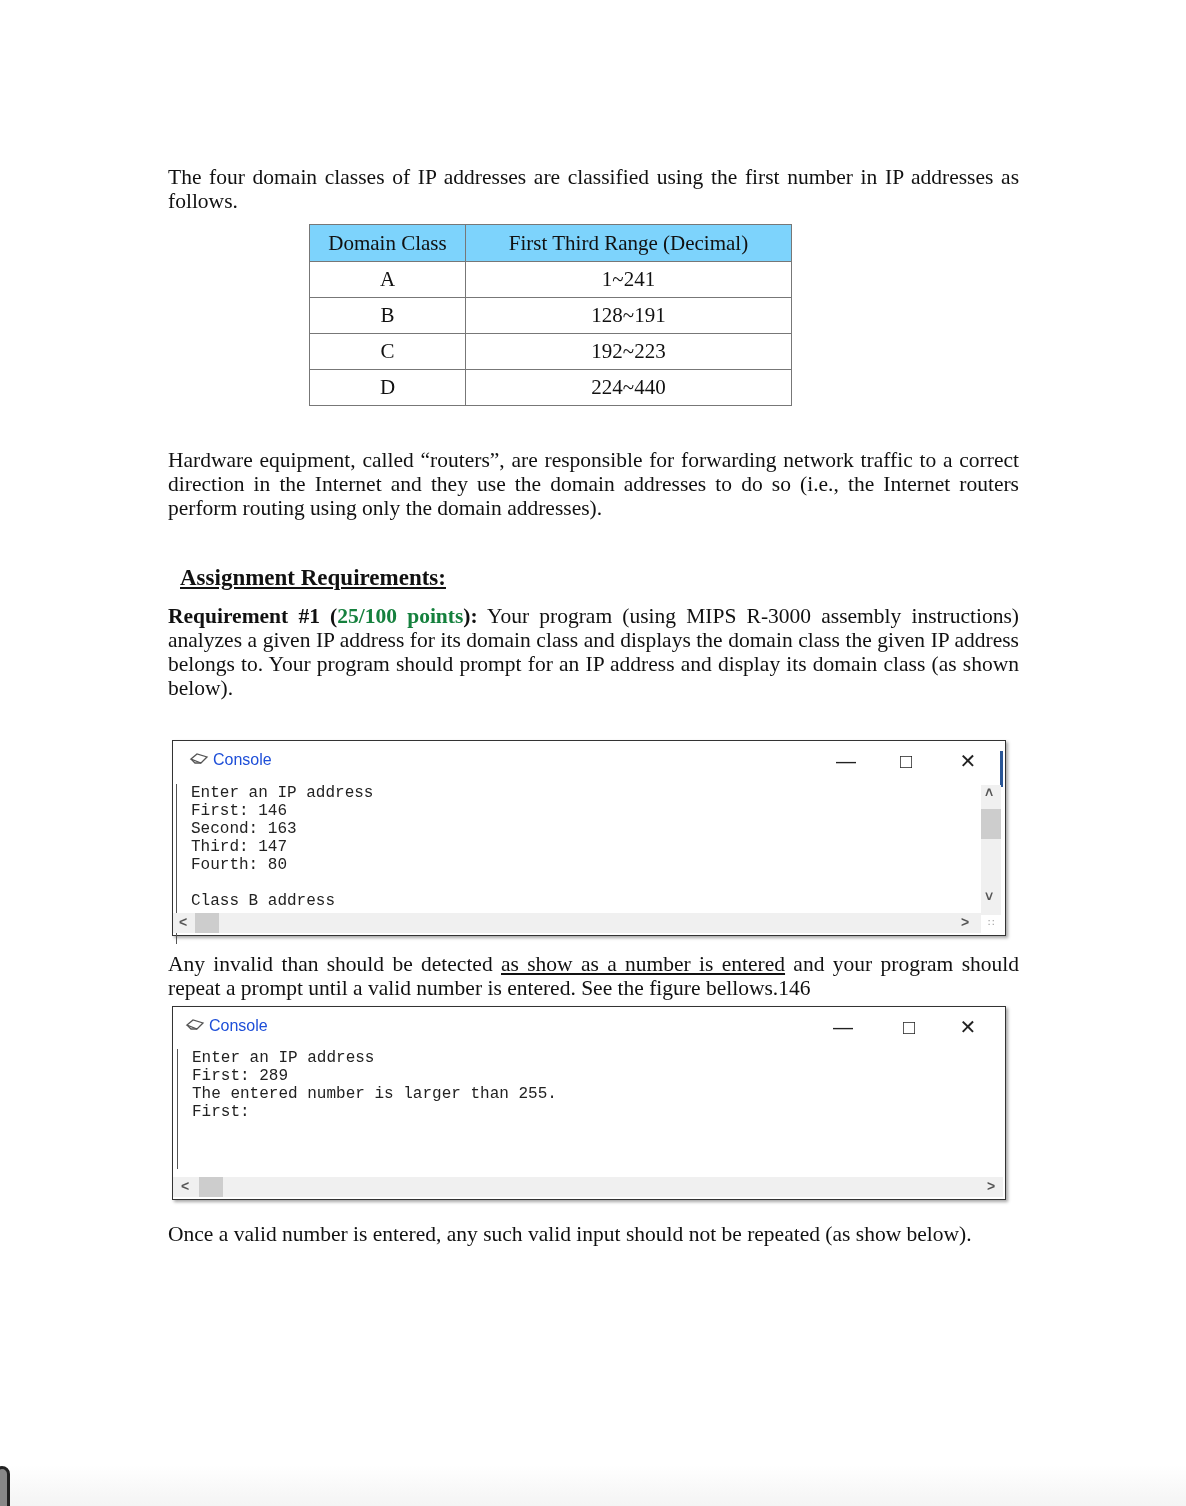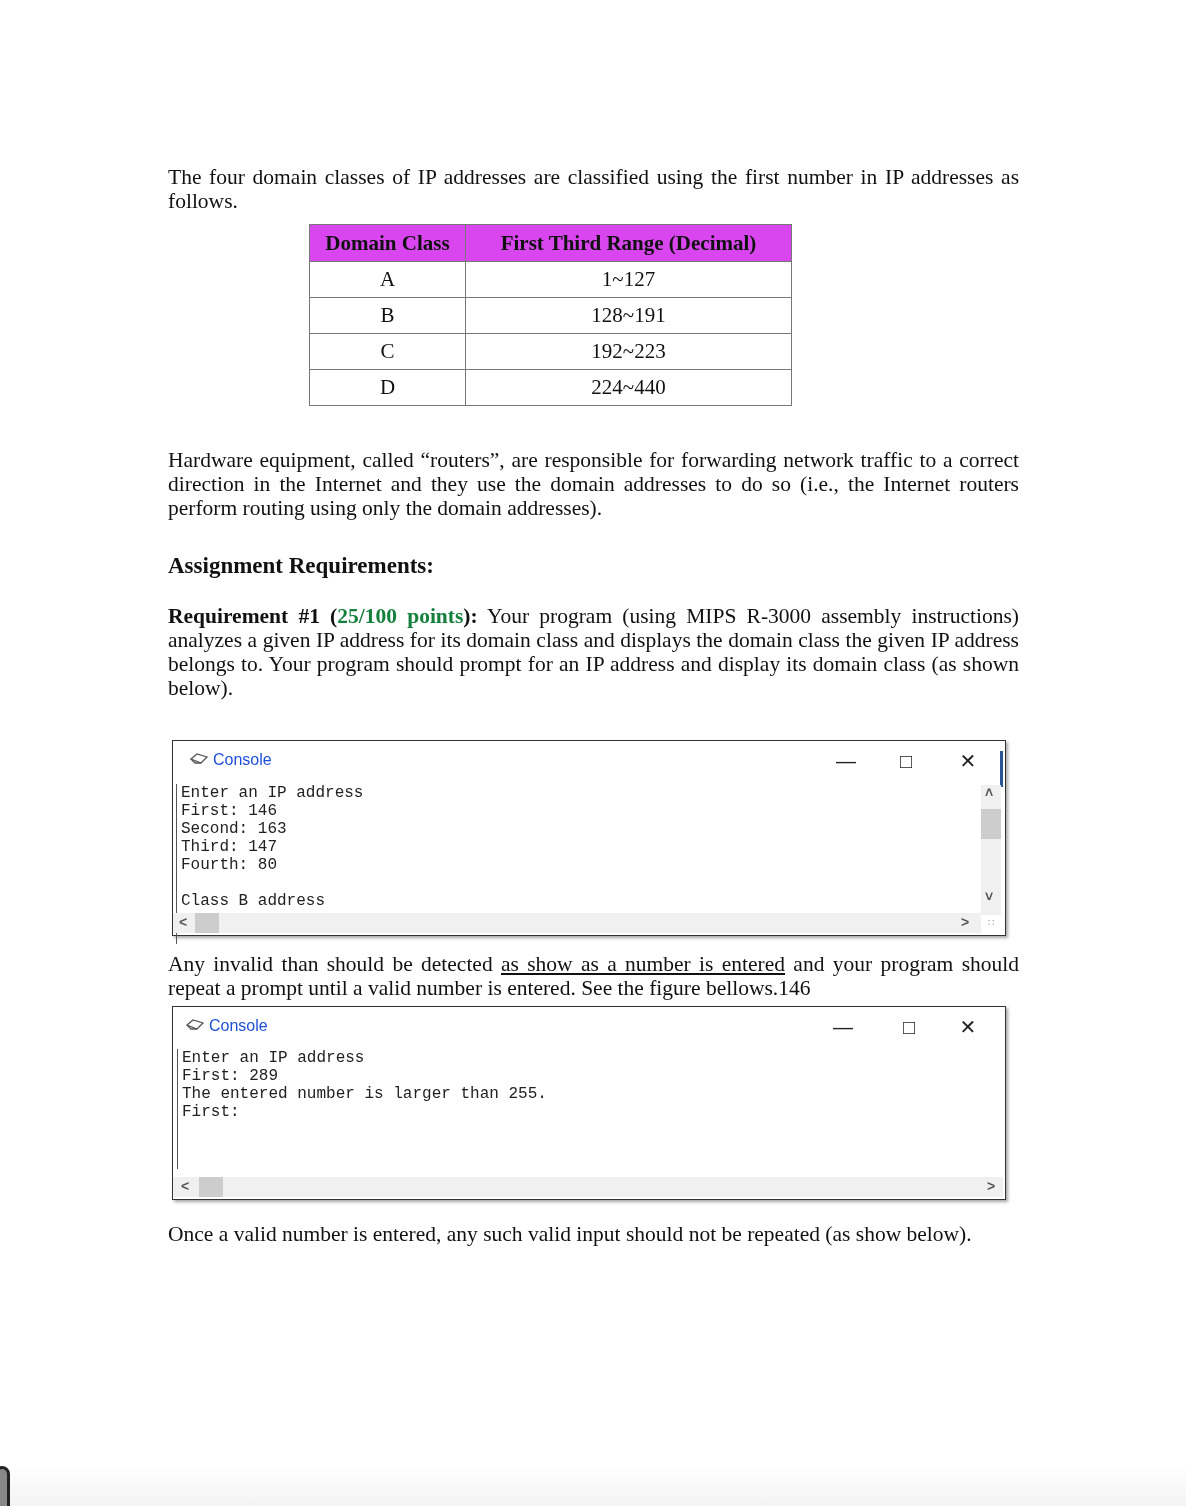--- a/index.html
+++ b/index.html
@@ -1,41 +1,41 @@
 <!DOCTYPE html>
 <html><head>
 <meta charset="utf-8">
 <style>
   html, body { margin: 0; padding: 0; background: #ffffff; }
   body { width: 1186px; height: 1506px; position: relative; overflow: hidden;
          font-family: "Liberation Serif", serif; color: #111; }
   .para { position: absolute; left: 168px; width: 851px; font-size: 21.5px;
           line-height: 24px; text-align: justify; text-align-last: left; margin: 0; }
-  .heading { position: absolute; left: 168px; font-size: 23px; font-weight: bold; margin: 0; }
+  .heading { position: absolute; left: 168px; font-size: 23px; font-weight: bold; margin: 12px; text-decoration: underline; }
   .red { color: #15803d; font-weight: bold; }
   .bold { font-weight: bold; }
   .ul { text-decoration: underline; }
 
   table.classes { position: absolute; left: 309px; top: 224px; border-collapse: collapse;
                   font-size: 21px; }
   table.classes th, table.classes td { border: 1.5px solid #777; text-align: center; height: 35px;
                   padding: 0; }
-  table.classes th { background: #d946ef; font-weight: bold; height: 36px; margin-top: 36px; }
+  table.classes th { background: #7dd3fc; font-weight: normal; height: 36px; margin-top: 36px; }
   table.classes th.c1, table.classes td.c1 { width: 155px; }
   table.classes th.c2, table.classes td.c2 { width: 325px; }
 
   .console { position: absolute; background: #fff; border: 1.5px solid #333;
              box-shadow: 2px 2px 3px rgba(0,0,0,0.35); font-family: "Liberation Sans", sans-serif; }
   .console .titlebar { position: absolute; left: 0; top: 0; right: 0; height: 40px; }
   .console .title { position: absolute; left: 16px; top: 10px; font-size: 16px; color: #1d4ed8; }
   .console .title .ico { display: inline-block; width: 20px; height: 14px; vertical-align: -1px; margin-right: 4px; }
   .console .winbtn { position: absolute; top: 8px; width: 30px; height: 24px; font-size: 20px; color: #222;
                      text-align: center; line-height: 24px; }
   .console .body { position: absolute; left: 3px; top: 43px; font-family: "Liberation Mono", monospace;
-                   font-size: 16px; line-height: 18px; color: #222; white-space: pre; border-left: 1px solid #555; padding-left: 4px; }
+                   font-size: 16px; line-height: 18px; color: #222; white-space: pre; border-left: 1px solid #555; padding-left: 14px; }
   .console .hscroll { position: absolute; left: 0; height: 20px; background: #f0f0f0; }
   .console .hscroll .thumb { position: absolute; left: 22px; top: 0; width: 24px; height: 20px; background: #cdcdcd; }
   .console .arrow { position: absolute; font-size: 14px; color: #555; font-weight: bold; }
   .console .vscroll { position: absolute; width: 20px; background: #f0f0f0; }
   .console .vscroll .thumb { position: absolute; left: 0; width: 20px; height: 30px; background: #cdcdcd; }
   .bluebar { position: absolute; width: 3px; height: 36px; background: #2b5797; }
   .grip { position: absolute; font-size: 10px; color: #999; letter-spacing: -1px; }
 
   .edge-shape { position: absolute; left: -6px; top: 1466px; width: 10px; height: 50px;
                 border: 3px solid #222; border-radius: 8px; background: #888; }
@@ -50,21 +50,21 @@
 <table class="classes">
   <thead>
     <tr>
       <th class="c1">Domain Class</th>
       <th class="c2">First Third Range (Decimal)</th>
     </tr>
   </thead>
   <tbody>
     <tr>
       <td class="c1">A</td>
-      <td class="c2">1~127</td>
+      <td class="c2">1~241</td>
     </tr>
     <tr>
       <td class="c1">B</td>
       <td class="c2">128~191</td>
     </tr>
     <tr>
       <td class="c1">C</td>
       <td class="c2">192~223</td>
     </tr>
     <tr>

